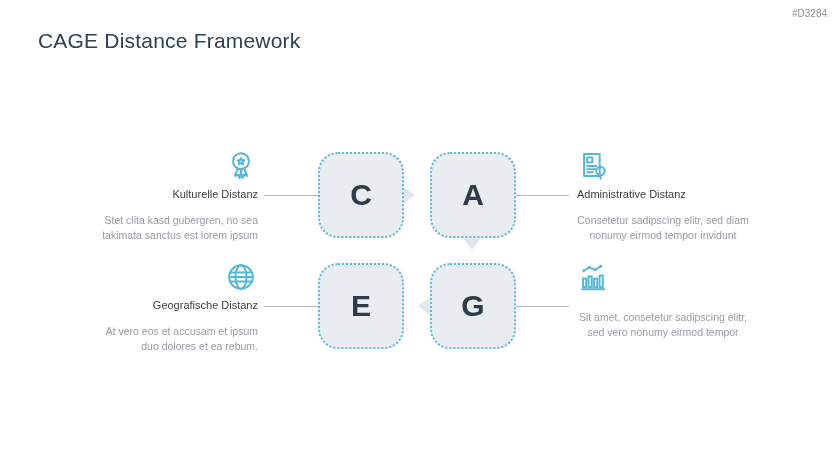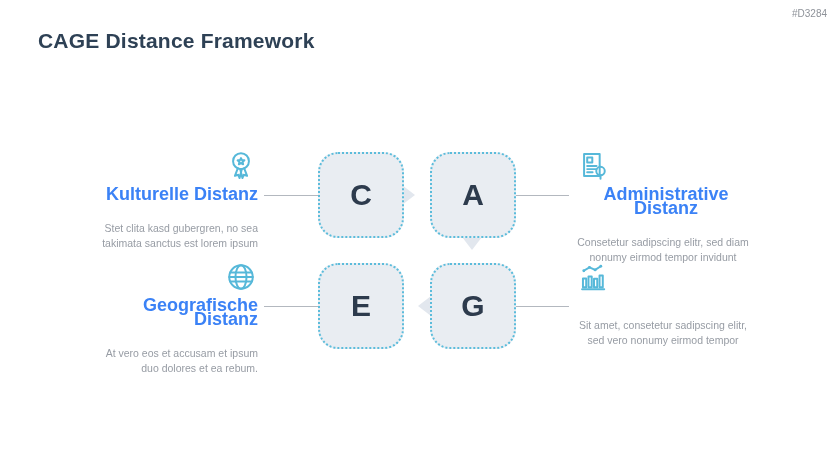--- a/index.html
+++ b/index.html
@@ -10,21 +10,21 @@
     width: 836px;
     height: 470px;
     background: #ffffff;
     overflow: hidden;
   }
   .slide-title {
     position: absolute;
     left: 38px;
     top: 29px;
     font-size: 21px;
-    font-weight: 700;
+    font-weight: 400;
     letter-spacing: 0.2px;
     color: #2e4155;
   }
   .slide-id {
     position: absolute;
     right: 9px;
     top: 8px;
     font-size: 10px;
     color: #8e9299;
   }
@@ -90,27 +90,27 @@
   }
   .quadrant.align-right { align-items: flex-end; text-align: right; }
   .quadrant.align-left  { align-items: flex-start; text-align: center; }
   .q-tl { left: 80px;  top: 149px; }
   .q-tr { left: 577px; top: 149px; }
   .q-bl { left: 80px;  top: 260px; }
   .q-br { left: 577px; top: 260px; }
   .q-icon { height: 36px; margin-bottom: 2px; }
   .q-icon svg { width: 34px; height: 34px; display: block; }
   .q-title {
-    font-size: 18px;
-    font-weight: 700;
-    color: #3b82f6;
+    font-size: 11px;
+    font-weight: 400;
+    color: #404040;
     line-height: 14px;
   }
   .q-desc {
-    margin-top: 20px;
+    margin-top: 12px;
     font-size: 10.5px;
     color: #979ca4;
     line-height: 15px;
     max-width: 172px;
   }
   .icon-stroke { stroke: #56b8d9; fill: none; stroke-width: 1.4; stroke-linecap: round; stroke-linejoin: round; }
   .icon-dot { fill: #56b8d9; stroke: none; }
 </style>
 </head>
 <body>

